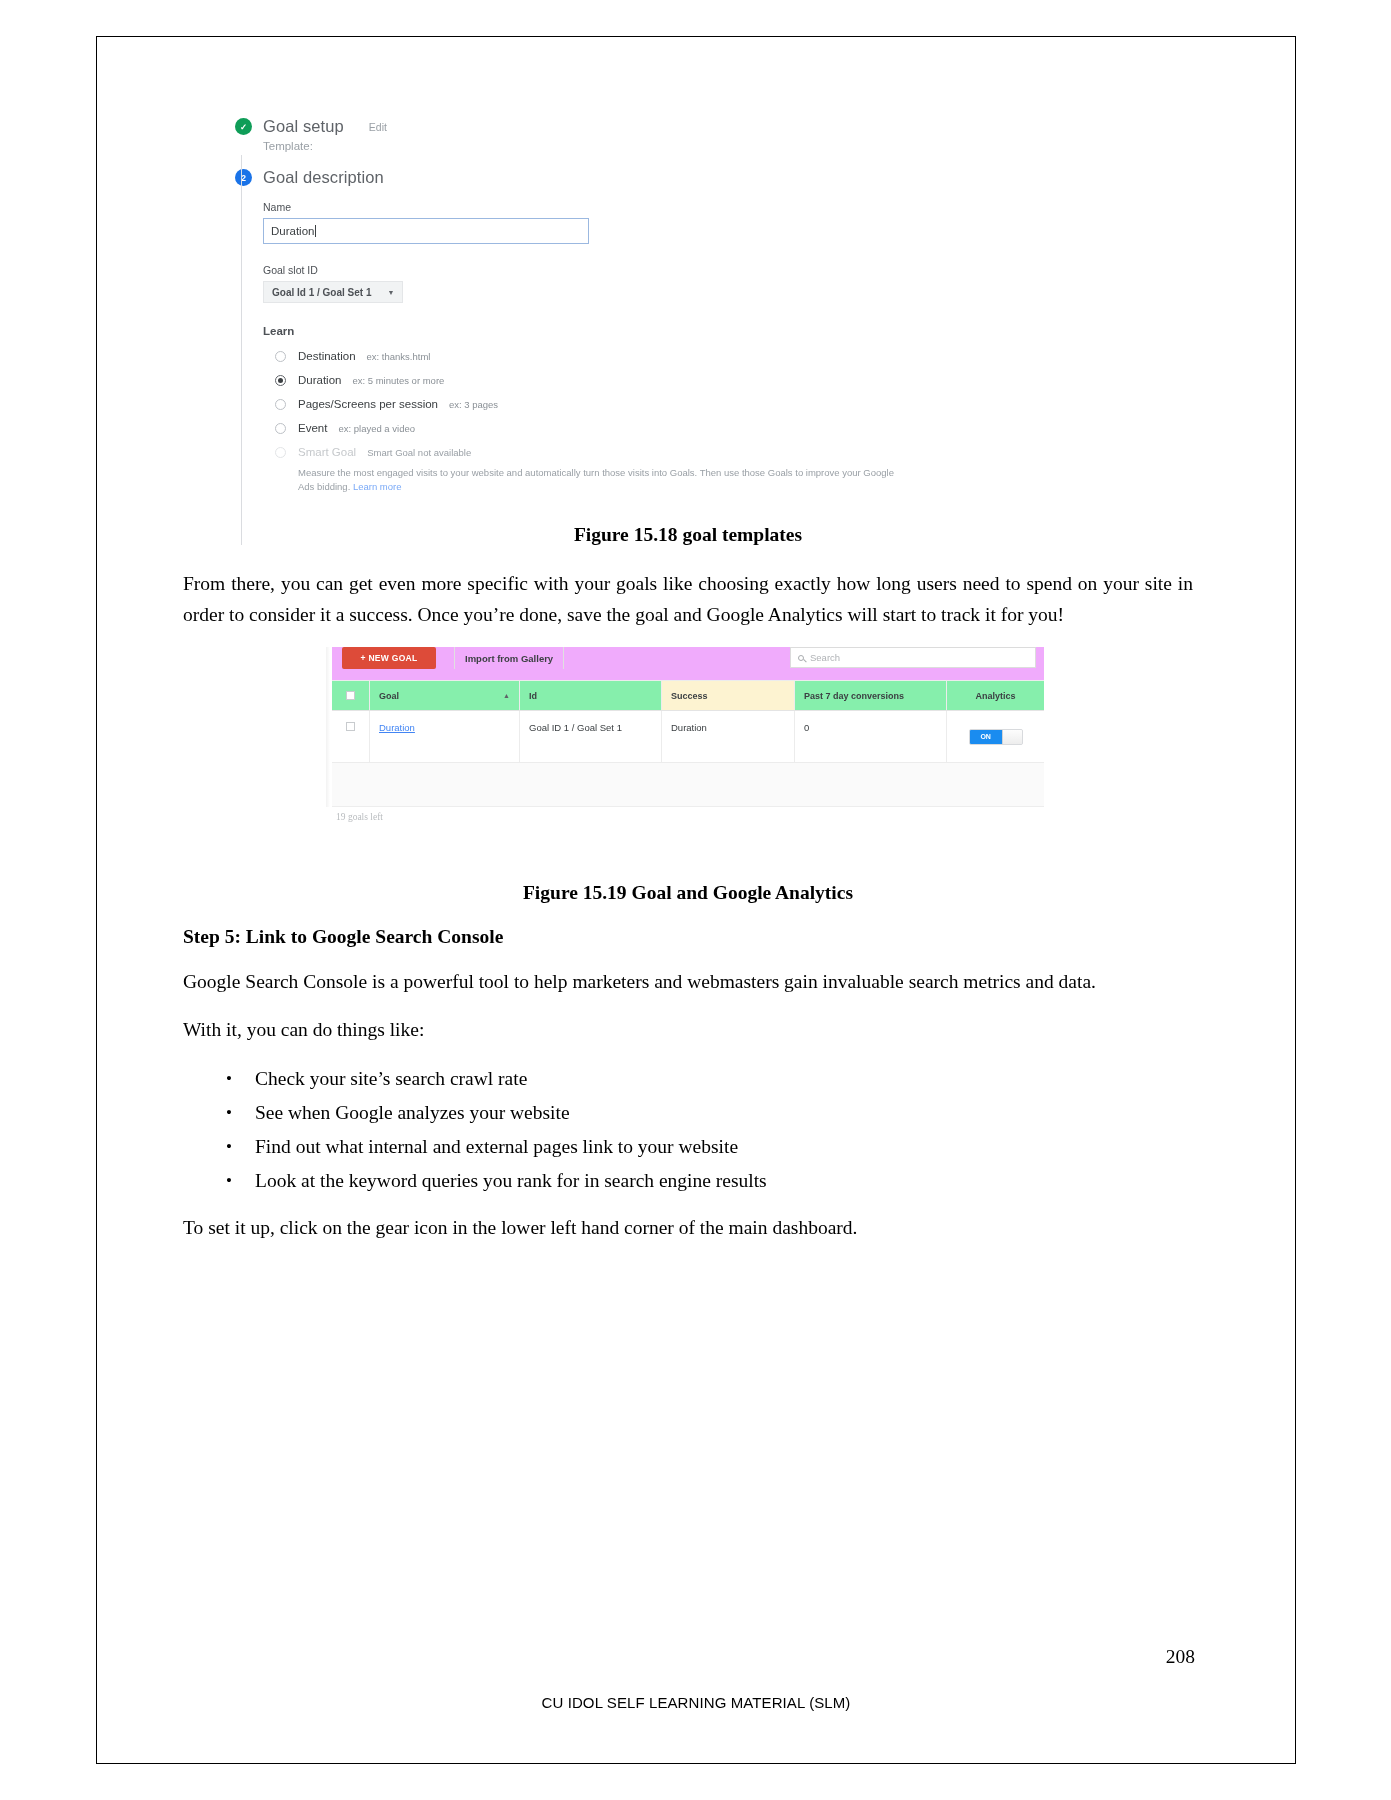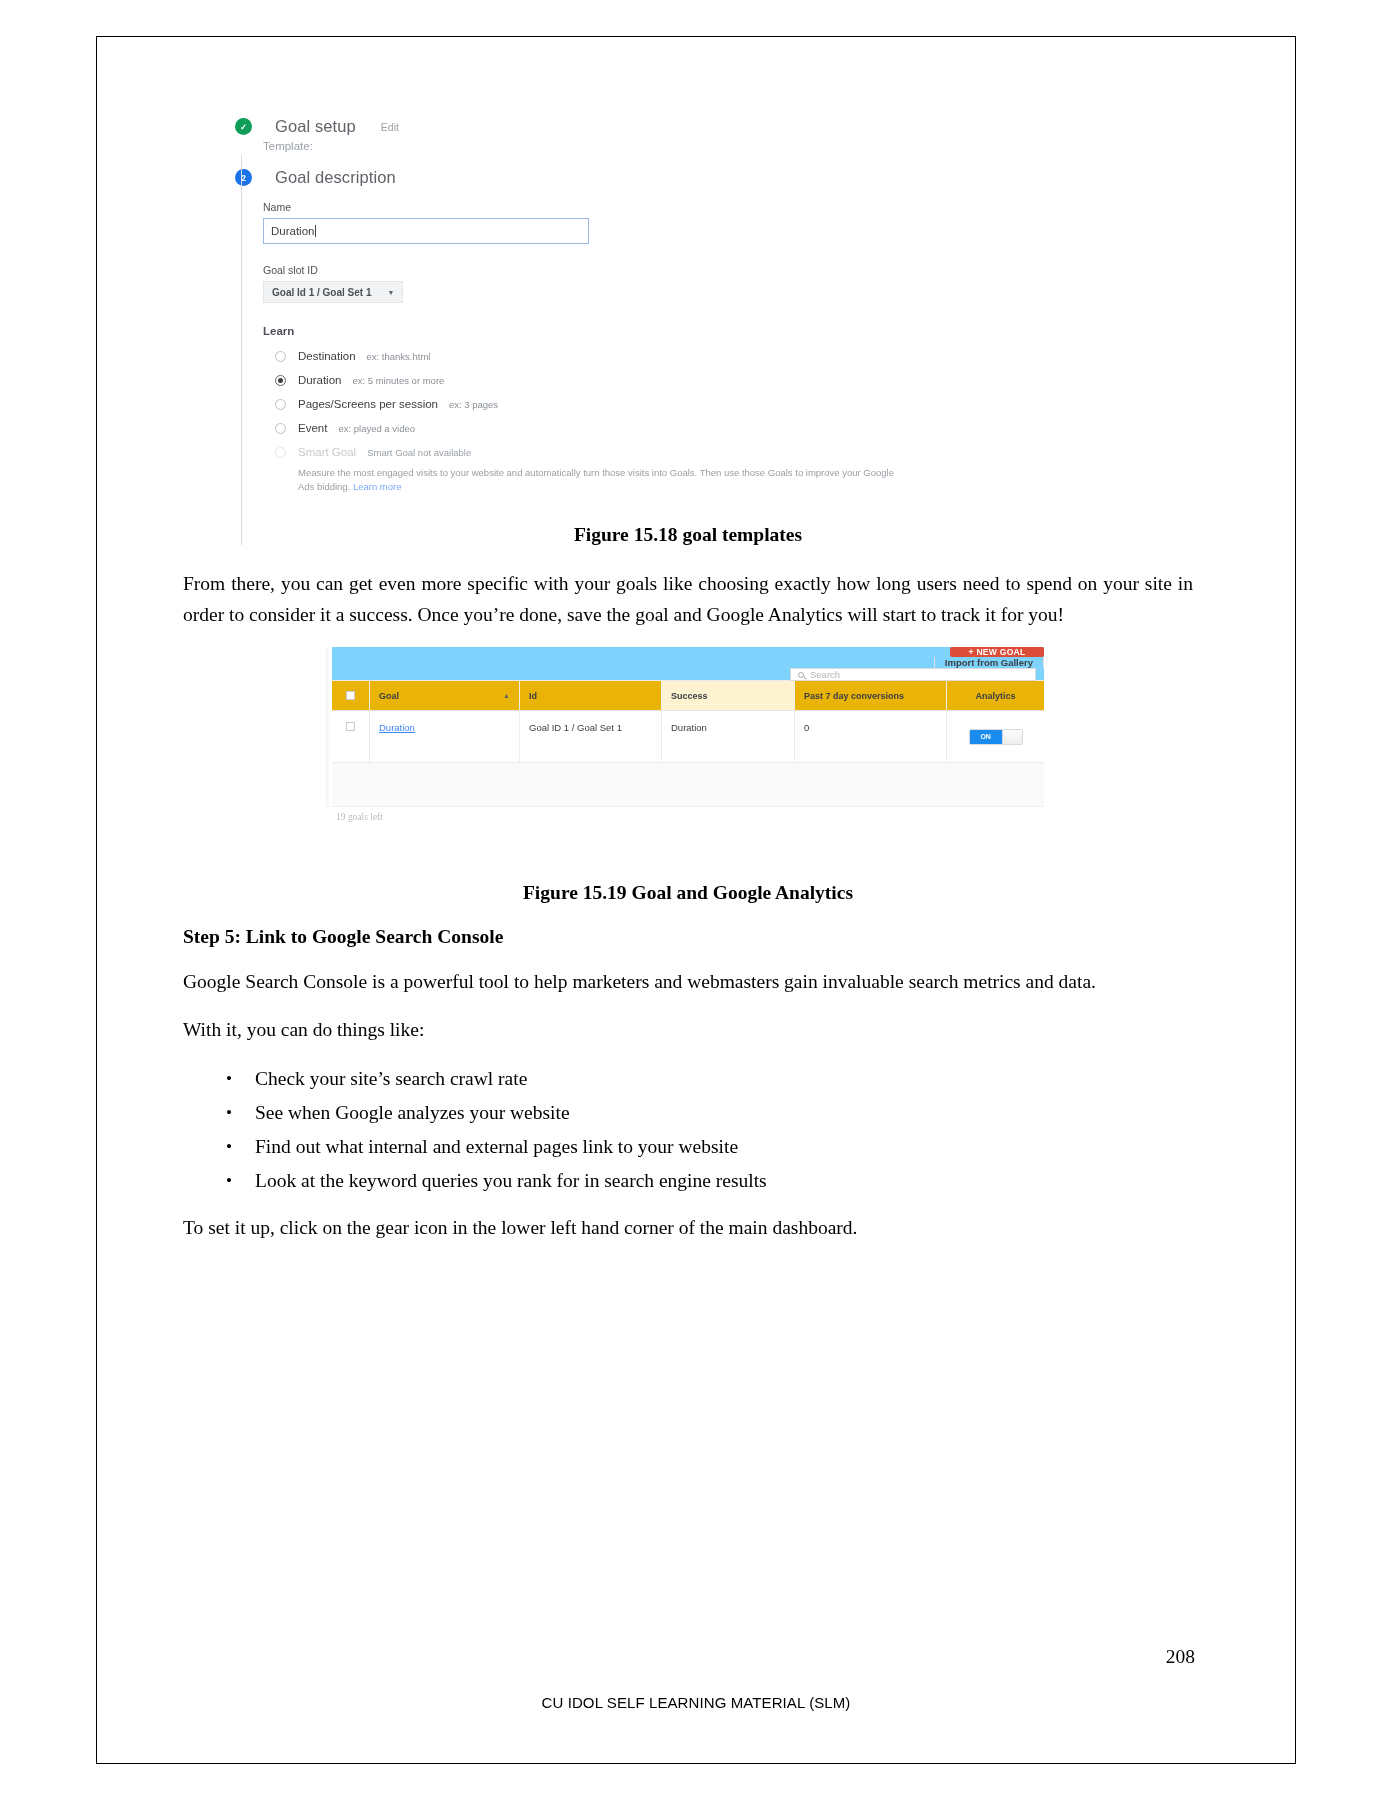--- a/index.html
+++ b/index.html
@@ -45,21 +45,21 @@
   }
   .step-row { display: flex; align-items: center; gap: 11px; }
   .step-badge {
     width: 17px; height: 17px; border-radius: 50%;
     display: flex; align-items: center; justify-content: center;
     color: #fff; font-size: 8.5px; font-weight: 700;
     flex: 0 0 auto;
   }
   .step-badge.green { background: #0f9d58; }
   .step-badge.blue  { background: #1a73e8; }
-  .step-title { font-size: 16.5px; color: #5f6368; letter-spacing: .1px; margin-left: 12px; }
+  .step-title { font-size: 16.5px; color: #5f6368; letter-spacing: .1px; }
   .step-edit { font-size: 10.5px; color: #9aa0a6; margin-left: 14px; }
   .sub-template { font-size: 11.5px; color: #9aa0a6; margin: 4px 0 0 28px; }
 
   .field-label { font-size: 10.5px; font-weight: 400; color: #4d5156; margin: 14px 0 5px 28px; }
   .name-input {
     margin-left: 28px;
     width: 326px; height: 26px;
     border: 1px solid #9bb8e0;
     background: #fff;
     display: flex; align-items: center;
@@ -148,26 +148,25 @@
     width: 712px;
     font-family: "Liberation Sans", sans-serif;
     position: relative;
     background: #fff;
   }
   .fig2 .shadow-edge {
     position:absolute; left:-6px; top:0; width:4px; height:100%;
     background: linear-gradient(to right, rgba(0,0,0,.05), rgba(0,0,0,0));
   }
   .f2-toolbar {
-    display: flex; align-items: flex-end;
+    display: flex; align-items: flex-start;
     height: 34px;
-    background: #7dd3fc;
+    background: #f0abfc;
     border-bottom: 1px solid #ececec;
     padding-left: 10px;
-    flex-direction: column;
   }
   .new-goal-btn {
     background: #dd4b39;
     color: #fff;
     font-size: 8.5px; font-weight: 700;
     letter-spacing: .3px;
     height: 22px; min-width: 94px;
     display: flex; align-items: center; justify-content: center;
     border-radius: 2px;
   }
@@ -187,21 +186,21 @@
   }
   .mag {
     width: 6px; height: 6px; border: 1.1px solid #a9acaf; border-radius: 50%;
     position: relative; flex: 0 0 auto;
   }
   .mag::after {
     content:""; position:absolute; right:-3px; bottom:-2px;
     width:3.5px; height:1.1px; background:#a9acaf; transform: rotate(45deg);
   }
   .f2-head, .f2-row { display: flex; }
-  .f2-head { background: #eab308; height: 30px; border-bottom: 1px solid #e4e4e4; }
+  .f2-head { background: #86efac; height: 30px; border-bottom: 1px solid #e4e4e4; }
   .f2-head .cell { font-size: 9px; font-weight: 700; color: #3c4043; }
   .cell {
     display: flex; align-items: center;
     padding: 0 9px;
     border-right: 1px solid #ececec;
   }
   .c-chk  { width: 38px; justify-content: center; }
   .c-goal { width: 150px; justify-content: space-between; }
   .c-id   { width: 142px; }
   .c-succ { width: 133px; }

